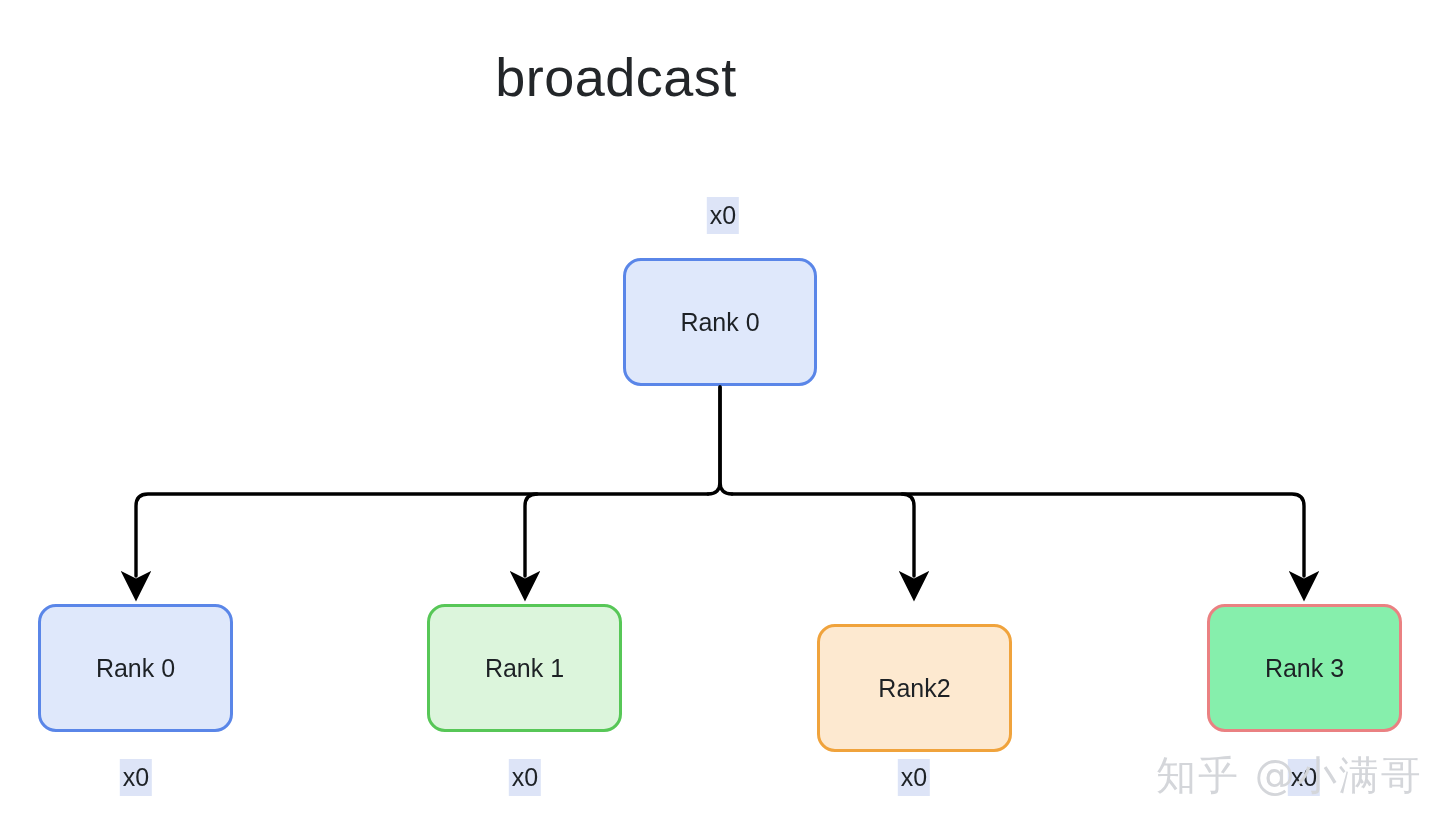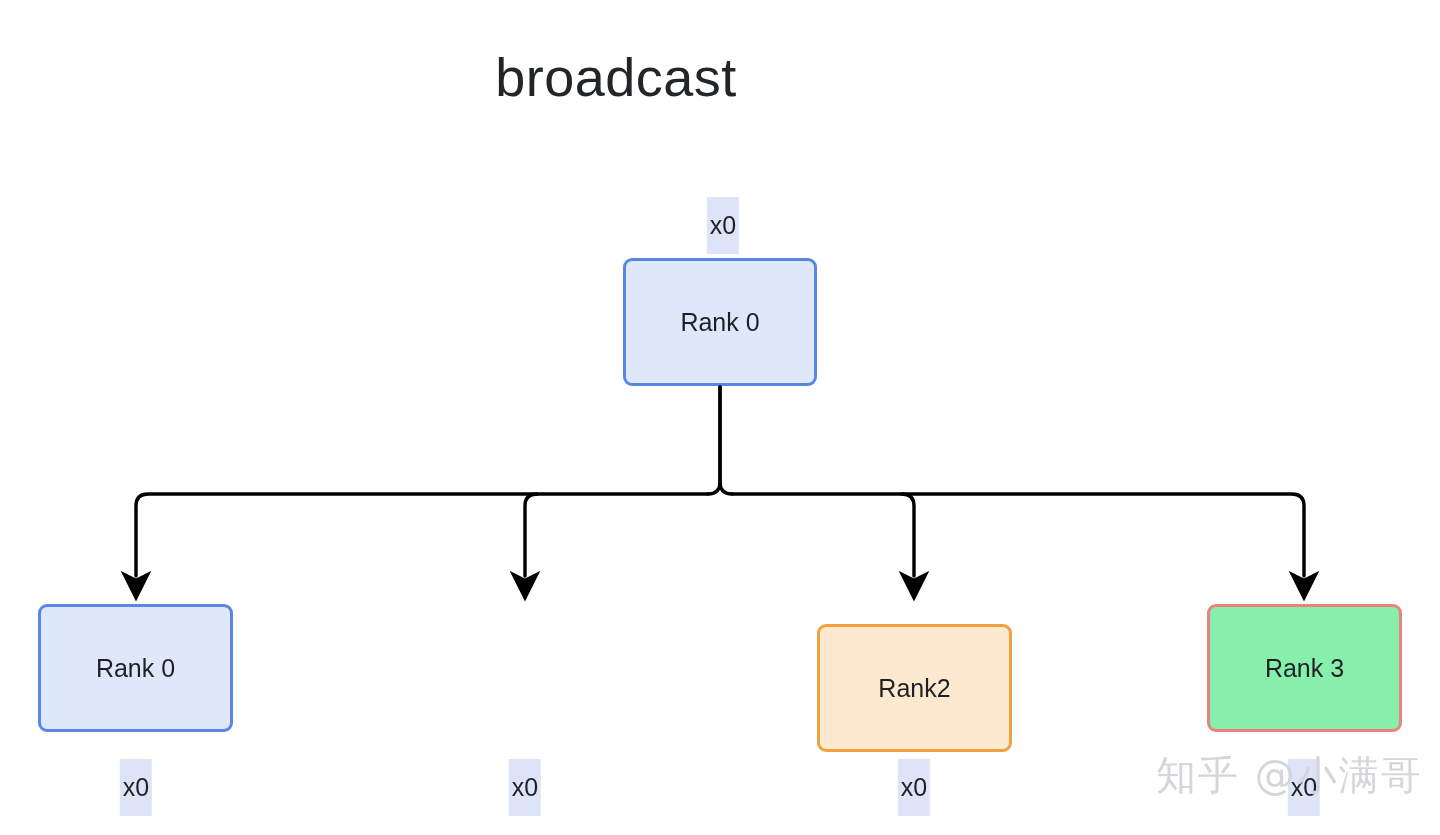--- a/index.html
+++ b/index.html
@@ -32,38 +32,38 @@
     font-size: 54px;
     font-weight: 400;
     letter-spacing: 0.5px;
     color: #232629;
     line-height: 1.1;
   }
 
   .node {
     position: absolute;
     box-sizing: border-box;
-    border-radius: 9px;
+    border-radius: 18px;
     border-style: solid;
     border-width: 3px;
     display: flex;
     align-items: center;
     justify-content: center;
     font-size: 25px;
     font-weight: 400;
     color: #1d2125;
   }
 
   .tag {
     position: absolute;
     font-size: 25px;
     line-height: 1.15;
     color: #1d2125;
     background: #dde4f7;
-    padding: 14px 3px;
+    padding: 4px 3px;
     white-space: nowrap;
     transform: translateX(-50%);
   }
 
   #edges {
     position: absolute;
     left: 0;
     top: 0;
     width: 1440px;
     height: 835px;
@@ -107,20 +107,21 @@
 
     <path d="M537,494 Q525,494 525,506 L525,576" fill="none" stroke="#000000" stroke-width="3.4" stroke-linecap="round" marker-end="url(#arrowhead)"></path>
 
     <path d="M732,494 L1292,494 Q1304,494 1304,506 L1304,576" fill="none" stroke="#000000" stroke-width="3.4" stroke-linecap="round" marker-end="url(#arrowhead)"></path>
 
     <path d="M902,494 Q914,494 914,506 L914,576" fill="none" stroke="#000000" stroke-width="3.4" stroke-linecap="round" marker-end="url(#arrowhead)"></path>
   </svg>
 
   <div class="node" style="left:38px; top:604px; width:195px; height:128px; background:#dfe8fb; border-color:#5a86e8;">Rank 0</div>
 
+  <div class="node" style="left:427px; top:604px; width:195px; height:128px; background:#dcf5dc; border-color:#57c757;">Rank 1</div>
 
   <div class="node" style="left:817px; top:624px; width:195px; height:128px; background:#fde9d0; border-color:#f0a33c;">Rank2</div>
 
   <div class="node" style="left:1207px; top:604px; width:195px; height:128px; background:#86efac; border-color:#ea8182;">Rank 3</div>
 
   <div class="tag" style="left:136px; top:759px;">x0</div>
 
   <div class="tag" style="left:525px; top:759px;">x0</div>
 
   <div class="tag" style="left:914px; top:759px;">x0</div>

